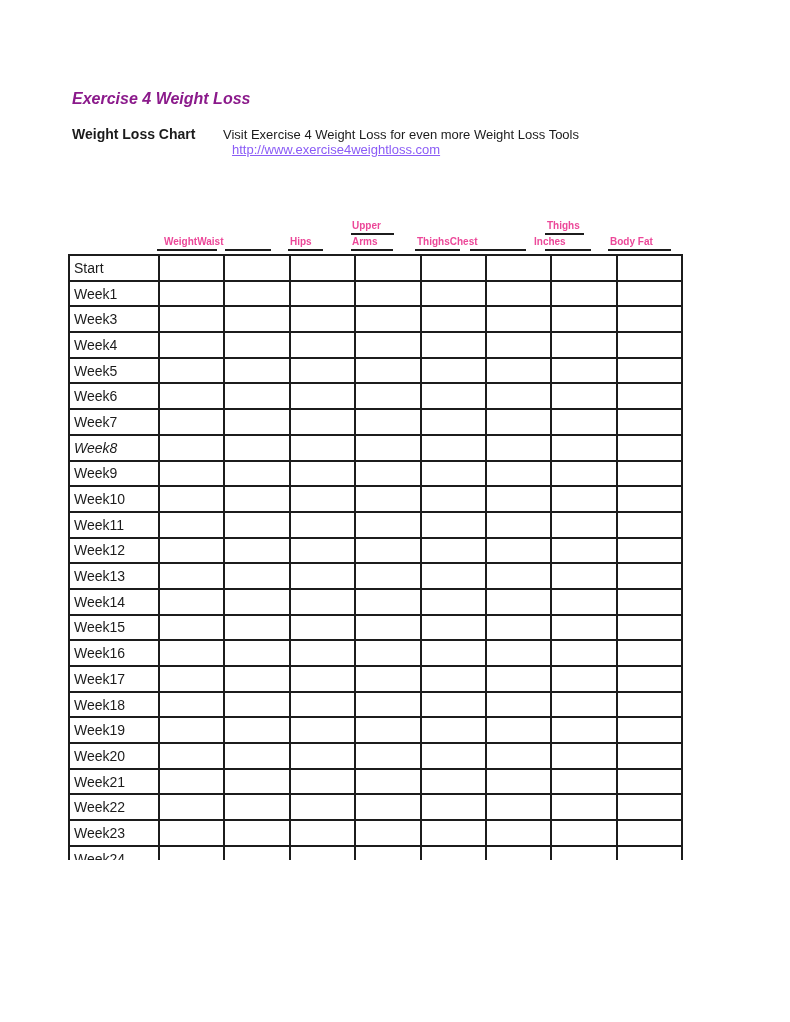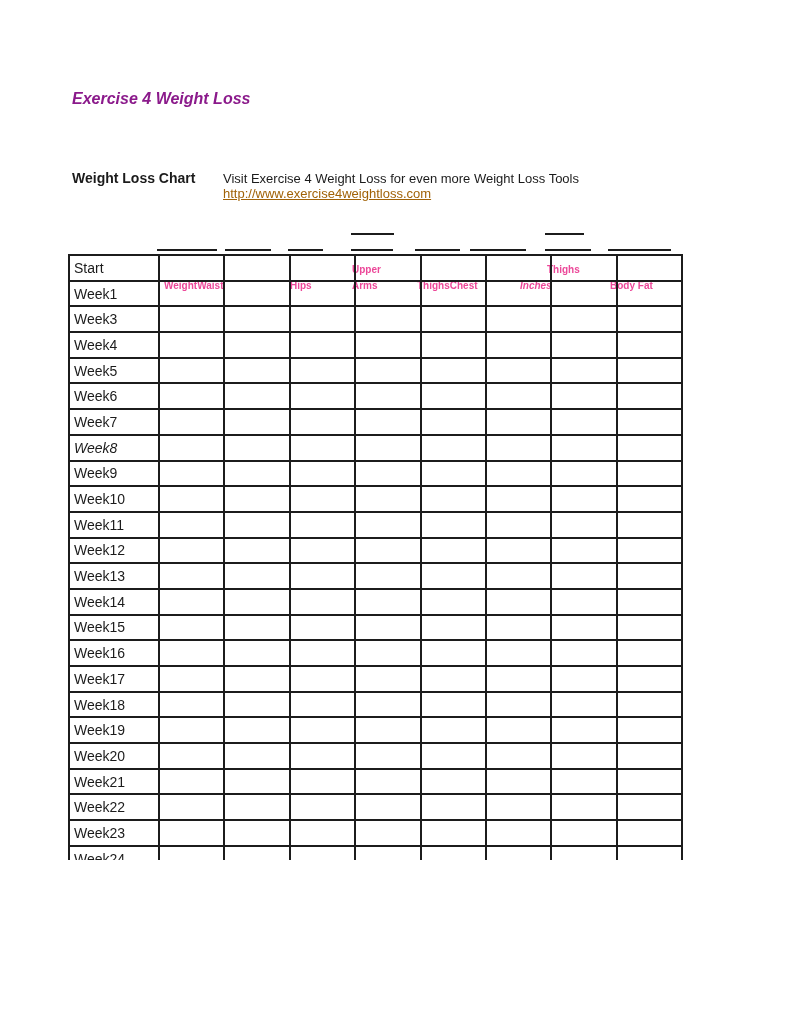--- a/index.html
+++ b/index.html
@@ -1,52 +1,52 @@
 <!DOCTYPE html>
 <html><head>
 <meta charset="utf-8">
 <style>
   html,body { margin:0; padding:0; background:#ffffff; }
   .page {
     position:relative; width:790px; height:860px; background:#ffffff;
     font-family:"Liberation Sans","DejaVu Sans",sans-serif; color:#1b1b1b;
     overflow:hidden;
   }
-  .abs { position:absolute;margin-top:44px; }
+  .abs { position:absolute; }
 
   .title {
     left:72px; top:90px; margin:0;
     font-size:16px; font-weight:bold; font-style:italic;
     color:#8B1A8B; white-space:nowrap;
   }
   .subtitle {
     left:72px; top:126px;
     font-size:14px; font-weight:bold; white-space:nowrap;
   }
   .promo {
     left:223px; top:127px;
     font-size:13px; white-space:nowrap;
   }
   .weblink {
-    left:223px; top:142px;
-    font-size:13px; color:#a16207; text-decoration:underline; white-space:nowrap;
+    left:232px; top:142px;
+    font-size:13px; color:#8b5cf6; text-decoration:underline; white-space:nowrap;
   }
 
   
   .colhead {
     font-size:10px; font-weight:bold; line-height:14px;
     white-space:nowrap; color:#ec4899;
   }
   .h-weightwaist { left:164px; top:235px; }
   .h-hips        { left:290px; top:235px; }
   .h-upper1      { left:352px; top:219px; }
   .h-upper2      { left:352px; top:235px; }
   .h-thighschest { left:417px; top:235px; }
   .h-total1      { left:547px; top:219px; }
-  .h-total2      { left:520px; top:235px;font-style:italic; }
+  .h-total2      { left:534px; top:235px; }
   .h-bodyfat     { left:610px; top:235px; }
 
   
   .bar { position:absolute; height:2px; background:#1c1c1c; }
   .bar-weight  { left:157px; top:249px; width:60px; }
   .bar-waist   { left:225px; top:249px; width:46px; }
   .bar-hips    { left:288px; top:249px; width:35px; }
   .bar-upper   { left:351px; top:233px; width:43px; }
   .bar-arms    { left:351px; top:249px; width:42px; }
   .bar-thighs  { left:415px; top:249px; width:45px; }

